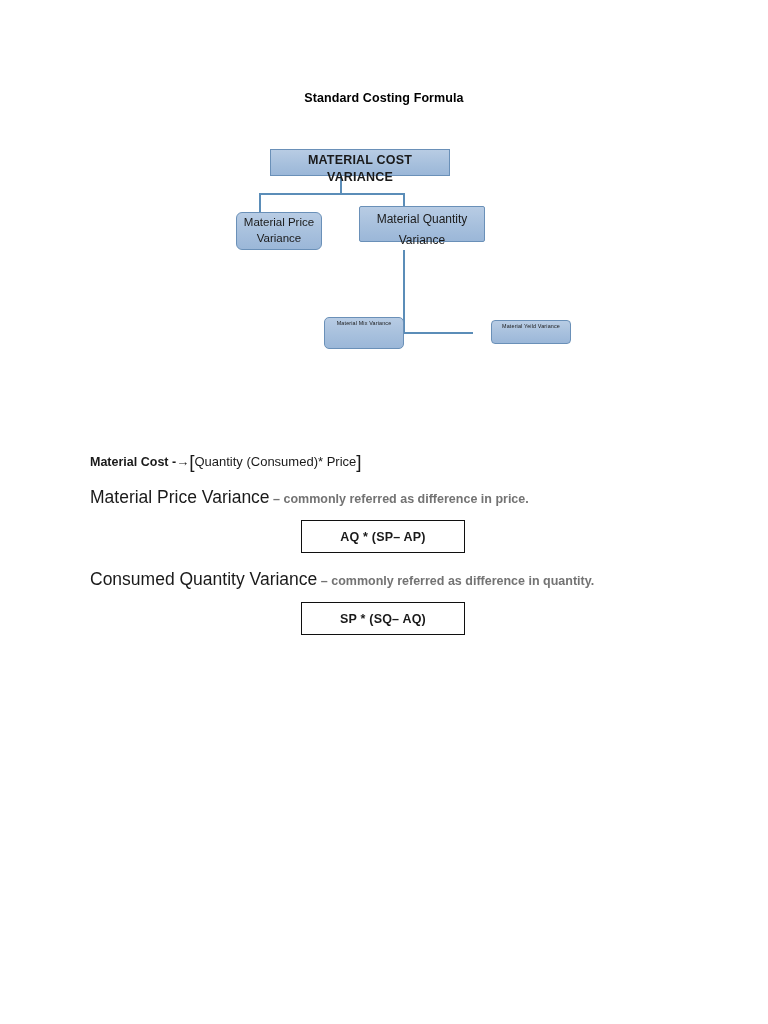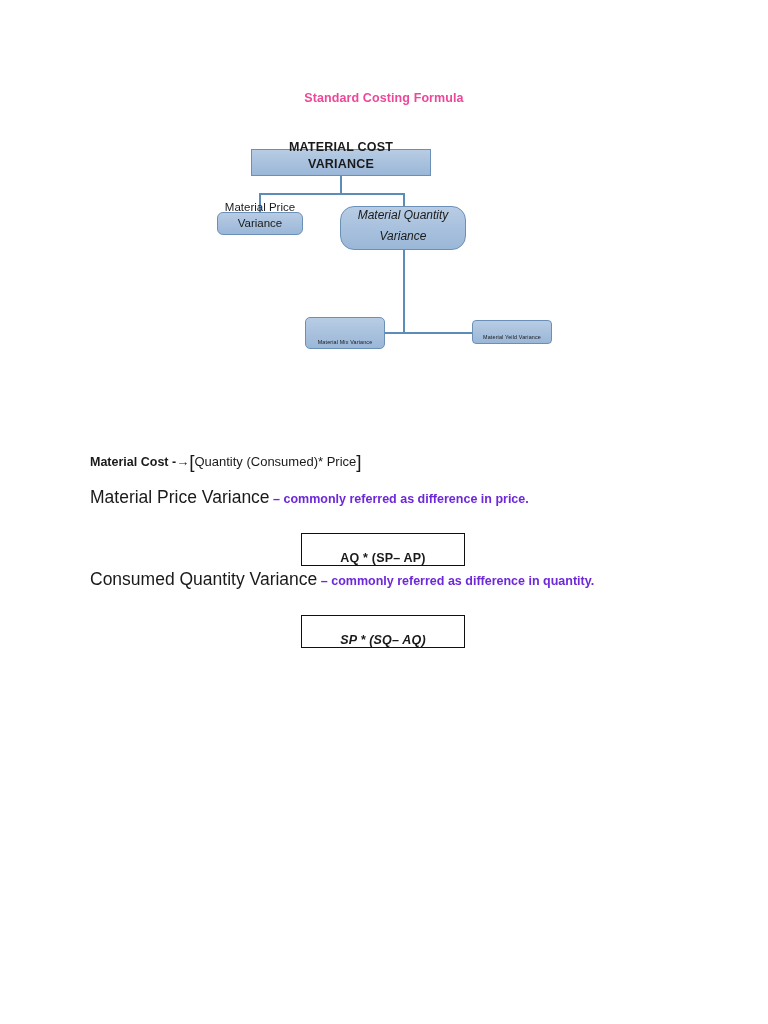--- a/index.html
+++ b/index.html
@@ -19,74 +19,74 @@
   
   .page-title {
     position: absolute;
     left: 0;
     top: 91px;
     width: 768px;
     text-align: center;
     font-size: 12.5px;
     font-weight: bold;
     letter-spacing: 0.1px;
-    color: #ec4899;
+    color: #000000;
   }
 
   
   .chart {
     position: absolute;
     left: 0;
     top: 0;
     width: 768px;
     height: 400px;
   }
 
   .node {
     position: absolute;
     box-sizing: border-box;
     background: linear-gradient(to bottom, #b8cce4 0%, #a7c0dd 55%, #9bb7d8 100%);
     border: 1px solid #6a90b8;
     color: #1a1a1a;
     display: flex;
-    align-items: flex-end;
+    align-items: flex-start;
     justify-content: center;
     text-align: center;
     line-height: 1.38;
     padding: 2px 4px;
+    margin-left: 19px;
   }
 
   .node-root {
     left: 251px;
     top: 149px;
     width: 180px;
     height: 27px;
     font-size: 12.5px;
     font-weight: bold;
     letter-spacing: 0.2px;
   }
 
   .node-price {
     left: 217px;
     top: 212px;
     width: 86px;
-    height: 23px;
+    height: 38px;
     font-size: 11.5px;
     border-radius: 6px;
   }
 
   .node-quantity {
     left: 340px;
     top: 206px;
     width: 126px;
-    height: 44px;
+    height: 36px;
     font-size: 12px;
-    border-radius: 14px;
+    border-radius: 2px;
     line-height: 1.75;
-    font-style: italic;
   }
 
   .node-mix {
     left: 305px;
     top: 317px;
     width: 80px;
     height: 32px;
     font-size: 5.4px;
     border-radius: 5px;
     letter-spacing: 0.15px;
@@ -153,42 +153,41 @@
     left: 90px;
     white-space: nowrap;
   }
   .heading-row .big {
     font-size: 17.5px;
     color: #1a1a1a;
   }
   .heading-row .desc {
     font-size: 12.5px;
     font-weight: bold;
-    color: #6d28d9;
+    color: #737373;
   }
   .row-price { top: 487px; }
   .row-qty   { top: 569px; }
 
   .formula-box {
     position: absolute;
     left: 301px;
     width: 164px;
     box-sizing: border-box;
     border: 1.5px solid #101010;
     background: #ffffff;
     display: flex;
-    align-items: flex-end;
+    align-items: center;
     justify-content: center;
     font-size: 12.5px;
     font-weight: bold;
     letter-spacing: 0.2px;
-    margin-top: 13px;
   }
   .formula-price { top: 520px; height: 33px; }
-  .formula-qty   { top: 602px; height: 33px; font-style: italic; }
+  .formula-qty   { top: 602px; height: 33px; }
 </style>
 </head>
 <body>
 
 <div class="page-title">Standard Costing Formula</div>
 
 <div class="chart">
 
   <div class="conn conn-v conn-root-down"></div>
   <div class="conn conn-h conn-split"></div>

